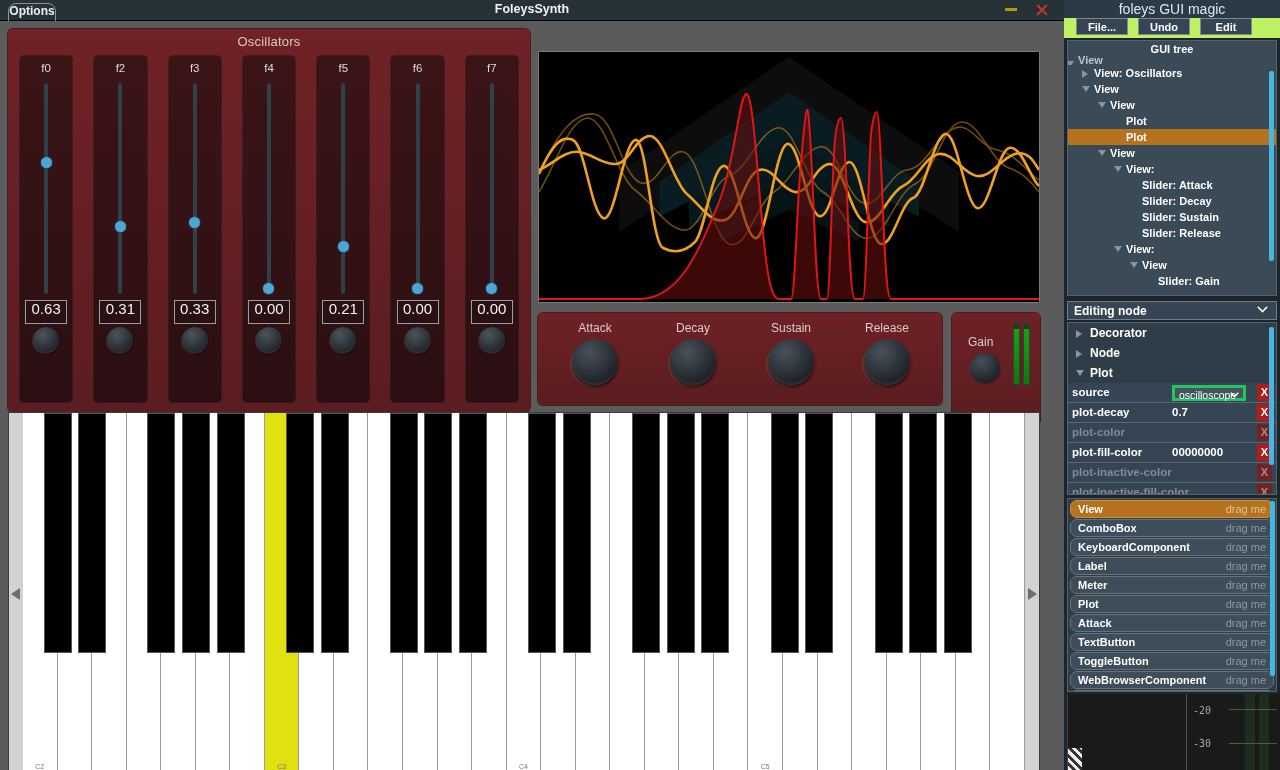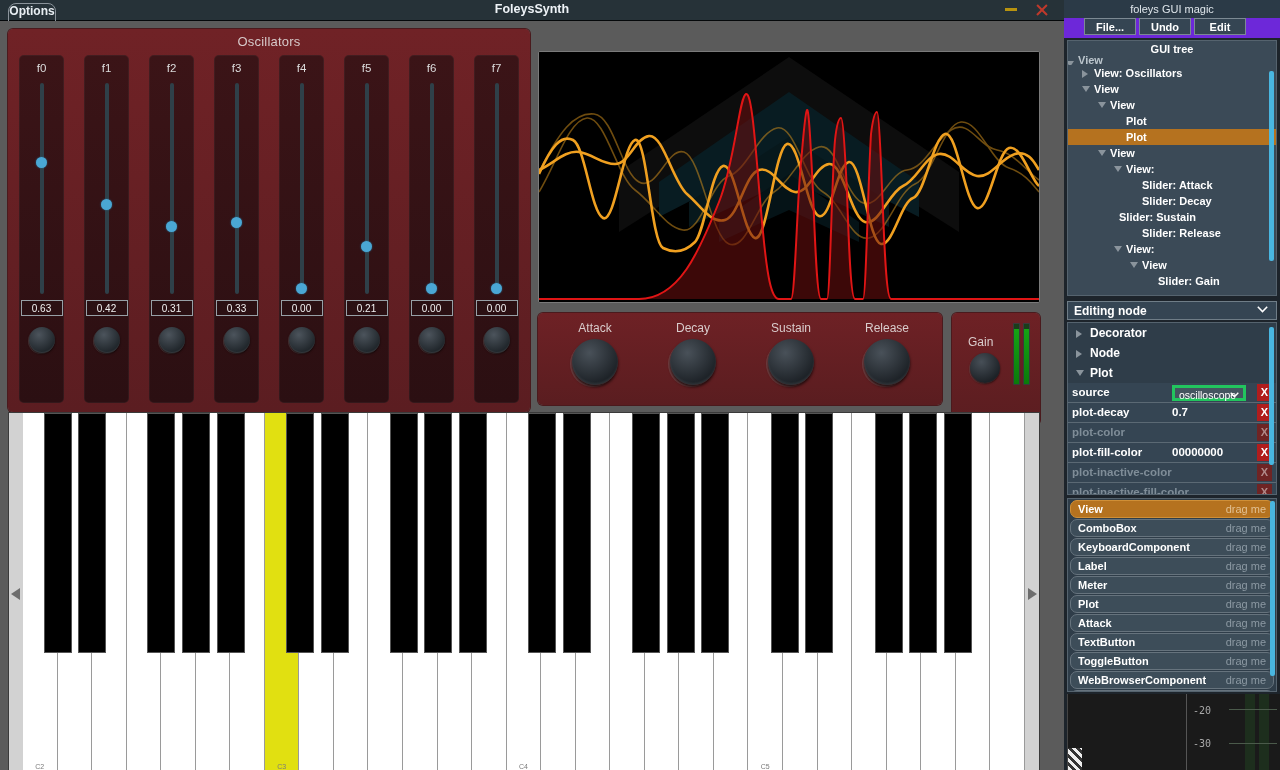--- a/index.html
+++ b/index.html
@@ -84,23 +84,23 @@
     position: absolute; left: 50%; top: 28px; width: 4px; height: 211px;
     margin-left: -2px; background: #2f4049; border-radius: 2px;
   }
   .osc-thumb {
     position: absolute; left: 50%; width: 11px; height: 11px;
     margin-left: -5.5px; border-radius: 50%;
     background: #4aa7d4; box-shadow: 0 0 2px #2a6a8c;
   }
   .osc-value {
     position: absolute; left: 50%; margin-left: -21px; top: 245px;
-    width: 42px; height: 16px; line-height: 15px;
+    width: 42px; height: 24px; line-height: 15px;
     border: 1px solid #97a0a6; background: #2b1013;
-    color: #f2f2f2; font-size: 10px; text-align: center;
+    color: #f2f2f2; font-size: 15px; text-align: center;
   }
   .osc-knob {
     position: absolute; left: 50%; margin-left: -13px; top: 272px;
     width: 26px; height: 26px; border-radius: 50%;
     background: radial-gradient(circle at 38% 30%, #4c545c, #21272c 70%);
     box-shadow: 0 1px 2px rgba(0,0,0,.7), inset 0 -1px 1px rgba(255,255,255,.08),
                 -1px 1px 0 rgba(170,170,170,.25);
   }
 
   
@@ -172,23 +172,23 @@
   .bkey { position: absolute; top: 0; width: 28px; height: 240px;
           background: #000; border: 1px solid #555; z-index: 20;
           cursor: pointer; }
 
   
   #editor {
     position: absolute; left: 1064px; top: 0; width: 216px; height: 770px;
     background: #1d242b;
   }
   #ed-title { height: 18px; line-height: 18px; text-align: center;
-              color: #dfe6eb; font-size: 11px; background: #2b3a47; }
-  #ed-toolbar { height: 20px; background: #6d28d9; display: flex;
-                padding: 0 20px; gap: 3px; }
+              color: #dfe6eb; font-size: 14px; background: #2b3a47; }
+  #ed-toolbar { height: 20px; background: #bef264; display: flex;
+                padding: 0 12px; gap: 10px; }
   .ed-btn { flex: 0 0 52px; height: 17px; line-height: 16px; text-align: center;
             color: #fff; font-size: 11px; font-weight: bold;
             background: #354553; border: 1px solid #7c8993; cursor: pointer; }
   #tree-box { position: absolute; left: 3px; top: 40px; width: 210px; height: 256px;
               background: #3b4a57; border: 1px solid #55636e; overflow: hidden; }
   #tree-title { text-align: center; color: #fff; font-size: 11px;
                 font-weight: bold; padding: 2px 0 1px; }
   .tnode { height: 16px; line-height: 16px; color: #fff;
            font-size: 11px; font-weight: bold; position: relative;
            cursor: pointer; white-space: nowrap; }
@@ -274,28 +274,20 @@
 
       <div id="osc-panel" class="panel">
         <div id="osc-title">Oscillators</div>
         <div id="osc-strips">
             <div class="osc-strip">
               <div class="osc-label">f0</div>
               <div class="osc-slider">
                 <div class="osc-thumb" style="top:74px"></div>
               </div>
               <div class="osc-value">0.63</div>
-              <div class="osc-knob"></div>
-            </div>
-            <div class="osc-strip">
-              <div class="osc-label">f1</div>
-              <div class="osc-slider">
-                <div class="osc-thumb" style="top:116px"></div>
-              </div>
-              <div class="osc-value">0.42</div>
               <div class="osc-knob"></div>
             </div>
             <div class="osc-strip">
               <div class="osc-label">f2</div>
               <div class="osc-slider">
                 <div class="osc-thumb" style="top:138px"></div>
               </div>
               <div class="osc-value">0.31</div>
               <div class="osc-knob"></div>
             </div>
@@ -501,21 +493,21 @@
           <div class="tnode clip"><span class="tri down" style="left:-2px"></span><span style="margin-left:10px">View</span></div>
           <div class="tnode"><span class="tri right" style="left:14px"></span><span style="margin-left:26px">View: Oscillators</span></div>
           <div class="tnode"><span class="tri down" style="left:14px"></span><span style="margin-left:26px">View</span></div>
           <div class="tnode"><span class="tri down" style="left:30px"></span><span style="margin-left:42px">View</span></div>
           <div class="tnode"><span style="margin-left:58px">Plot</span></div>
           <div class="tnode sel"><span style="margin-left:58px">Plot</span></div>
           <div class="tnode"><span class="tri down" style="left:30px"></span><span style="margin-left:42px">View</span></div>
           <div class="tnode"><span class="tri down" style="left:46px"></span><span style="margin-left:58px">View:</span></div>
           <div class="tnode"><span style="margin-left:74px">Slider: Attack</span></div>
           <div class="tnode"><span style="margin-left:74px">Slider: Decay</span></div>
-          <div class="tnode"><span style="margin-left:51px">Slider: Sustain</span></div>
+          <div class="tnode"><span style="margin-left:74px">Slider: Sustain</span></div>
           <div class="tnode"><span style="margin-left:74px">Slider: Release</span></div>
           <div class="tnode"><span class="tri down" style="left:46px"></span><span style="margin-left:58px">View:</span></div>
           <div class="tnode"><span class="tri down" style="left:62px"></span><span style="margin-left:74px">View</span></div>
           <div class="tnode"><span style="margin-left:90px">Slider: Gain</span></div>
         </div>
       <div id="tree-sb"></div>
     </div>
 
     <div id="prop-head">
       <span>Editing node</span>

